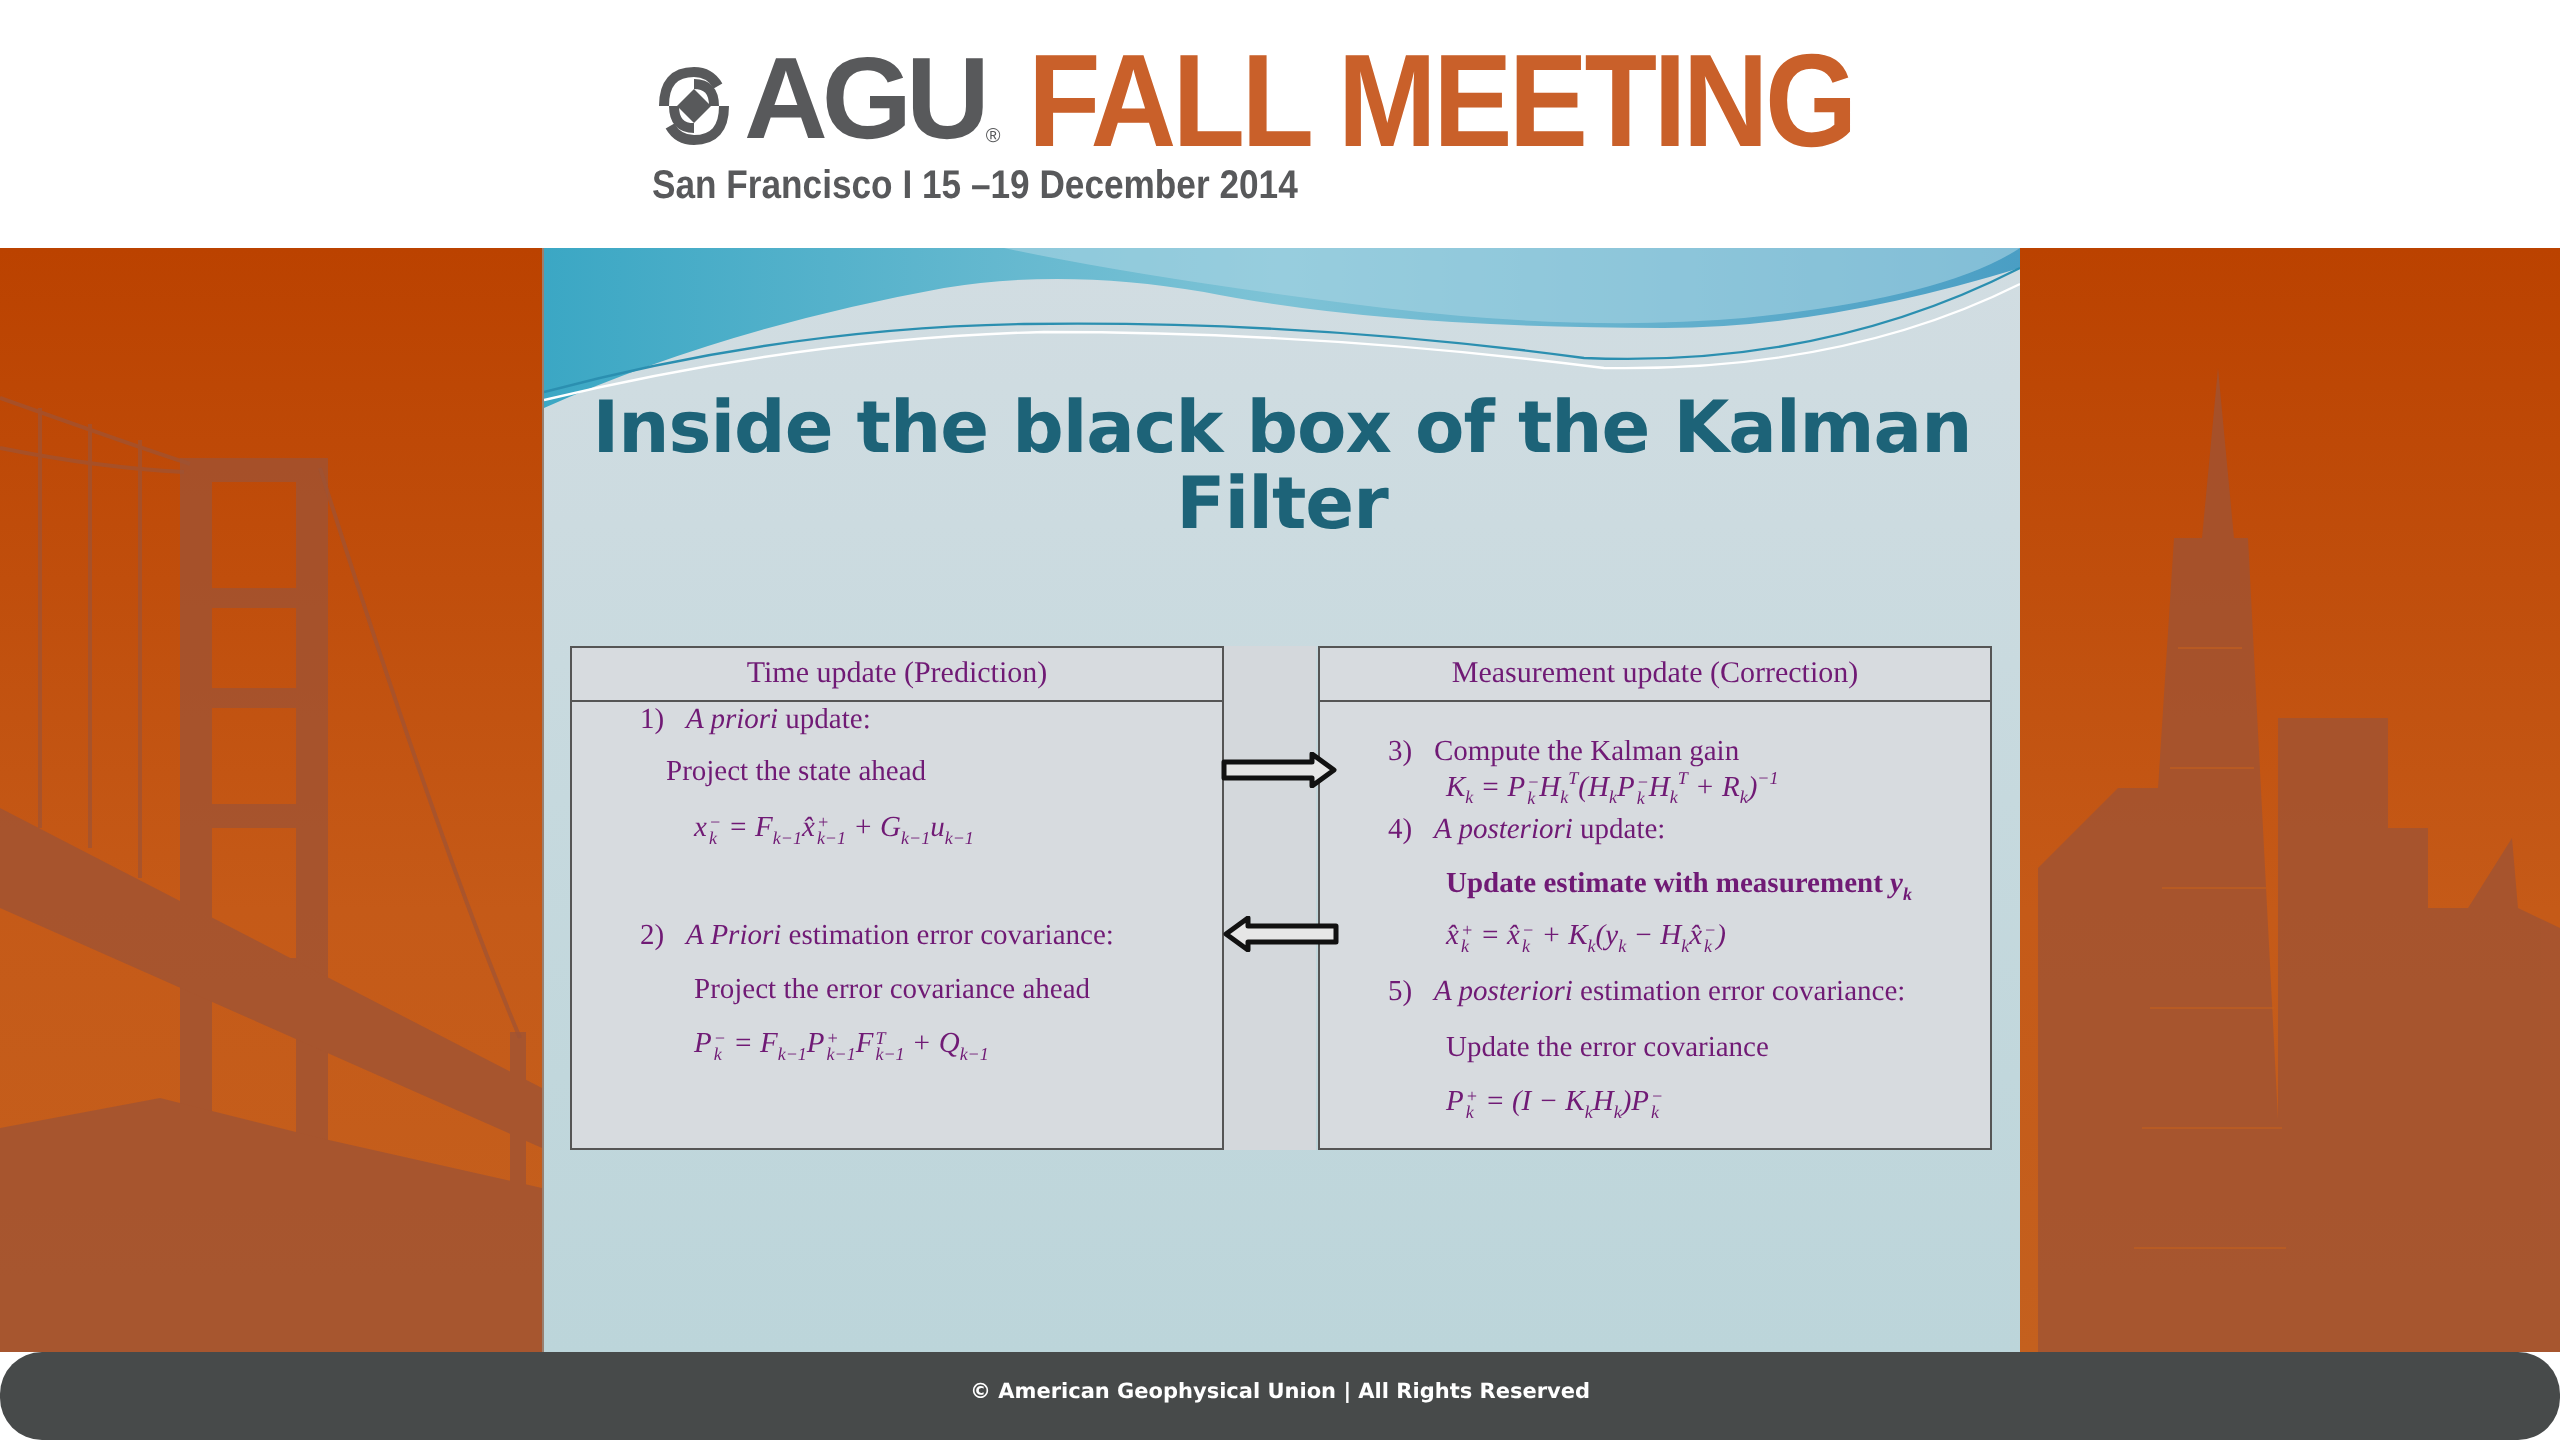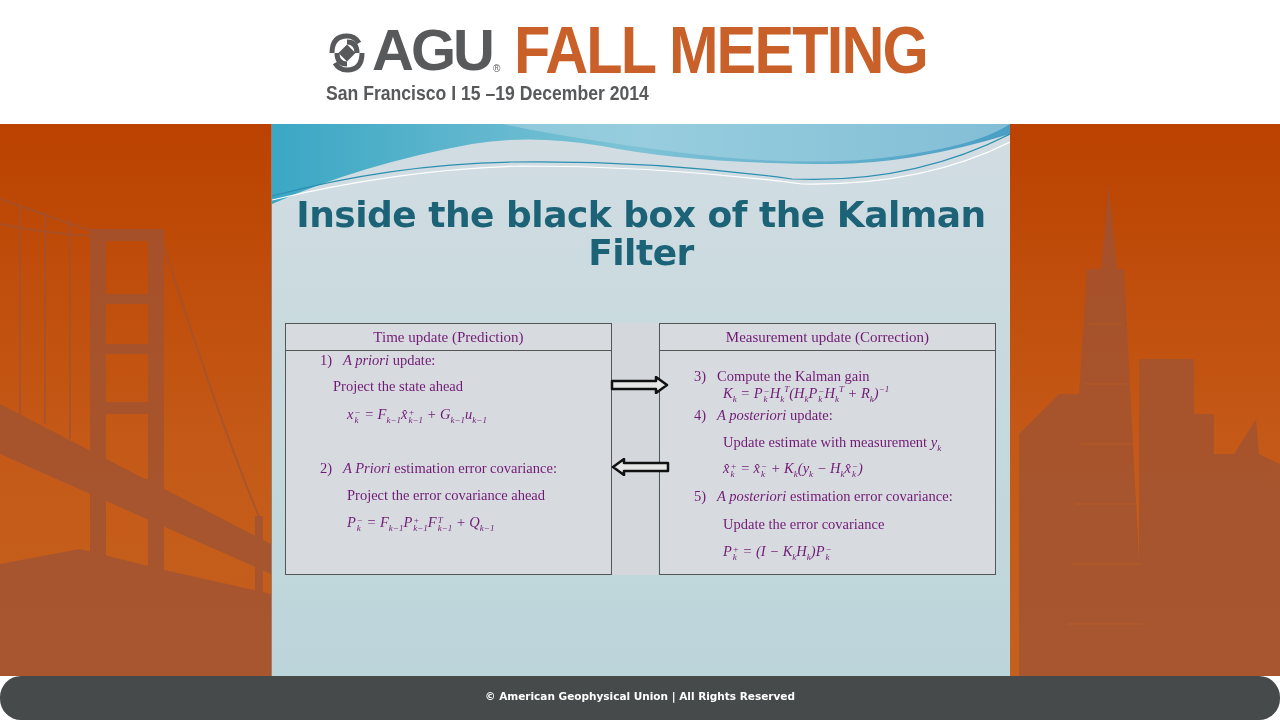--- a/index.html
+++ b/index.html
@@ -160,21 +160,21 @@
     <div class="item" style="left:34px; top:28px;margin-top:16px;">
       <span>3)</span>&nbsp;&nbsp;
       <span>Compute the Kalman gain</span>
     </div>
     <div class="eq" style="left:63px; top:44px;margin-top:16px;">K<sub>k</sub> = P<span class="stk"><span>−</span><span>k</span></span>H<sub>k</sub><sup>T</sup>(H<sub>k</sub>P<span class="stk"><span>−</span><span>k</span></span>H<sub>k</sub><sup>T</sup> + R<sub>k</sub>)<sup>−1</sup></div>
 
     <div class="item" style="left:34px; top:83px;">
       <span>4)</span>&nbsp;&nbsp;
       <span class="it">A posteriori</span><span> update:</span>
     </div>
-    <div class="item" style="left:63px; top:110px;"><span>Update estimate with measurement </span><span class="it">y</span><sub class="it" style="font-size:9px;">k</sub></div>
+    <div class="item" style="left:63px; top:110px;font-weight:bold;"><span>Update estimate with measurement </span><span class="it">y</span><sub class="it" style="font-size:9px;">k</sub></div>
     <div class="eq" style="left:63px; top:136px;">x̂<span class="stk"><span>+</span><span>k</span></span> = x̂<span class="stk"><span>−</span><span>k</span></span> + K<sub>k</sub>(y<sub>k</sub> − H<sub>k</sub>x̂<span class="stk"><span>−</span><span>k</span></span>)</div>
 
     <div class="item" style="left:34px; top:164px;">
       <span>5)</span>&nbsp;&nbsp;
       <span class="it">A posteriori</span><span> estimation error covariance:</span>
     </div>
     <div class="item" style="left:63px; top:192px;">Update the error covariance</div>
     <div class="eq" style="left:63px; top:219px;font-family:Liberation Serif, serif;">P<span class="stk"><span>+</span><span>k</span></span> = (I − K<sub>k</sub>H<sub>k</sub>)P<span class="stk"><span>−</span><span>k</span></span></div>
   </div>
 

